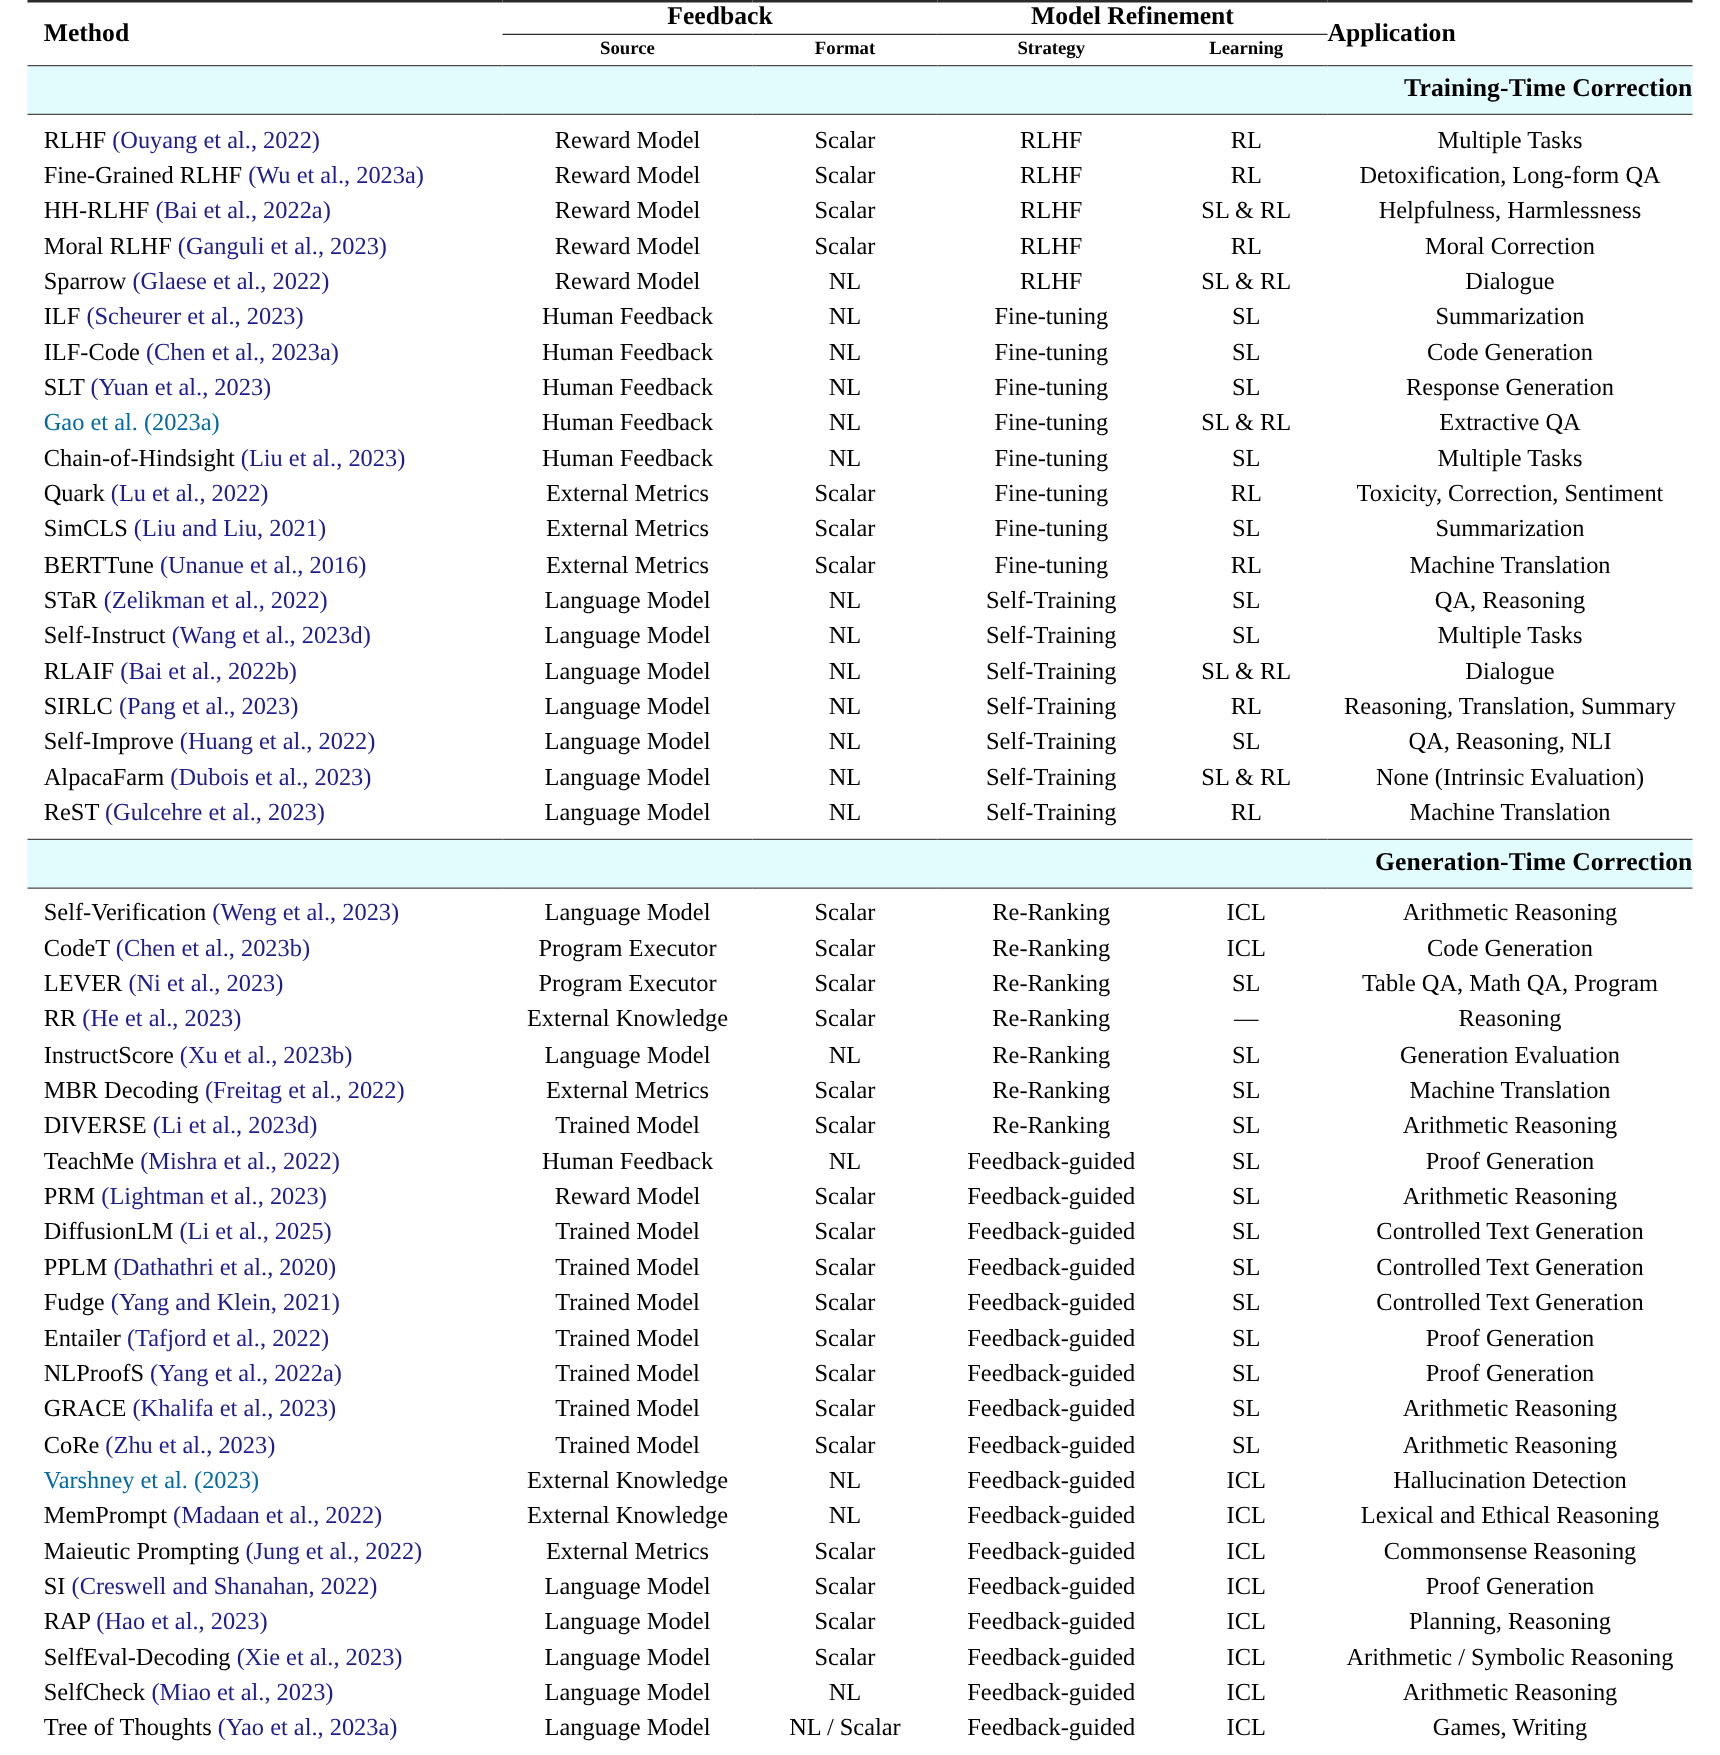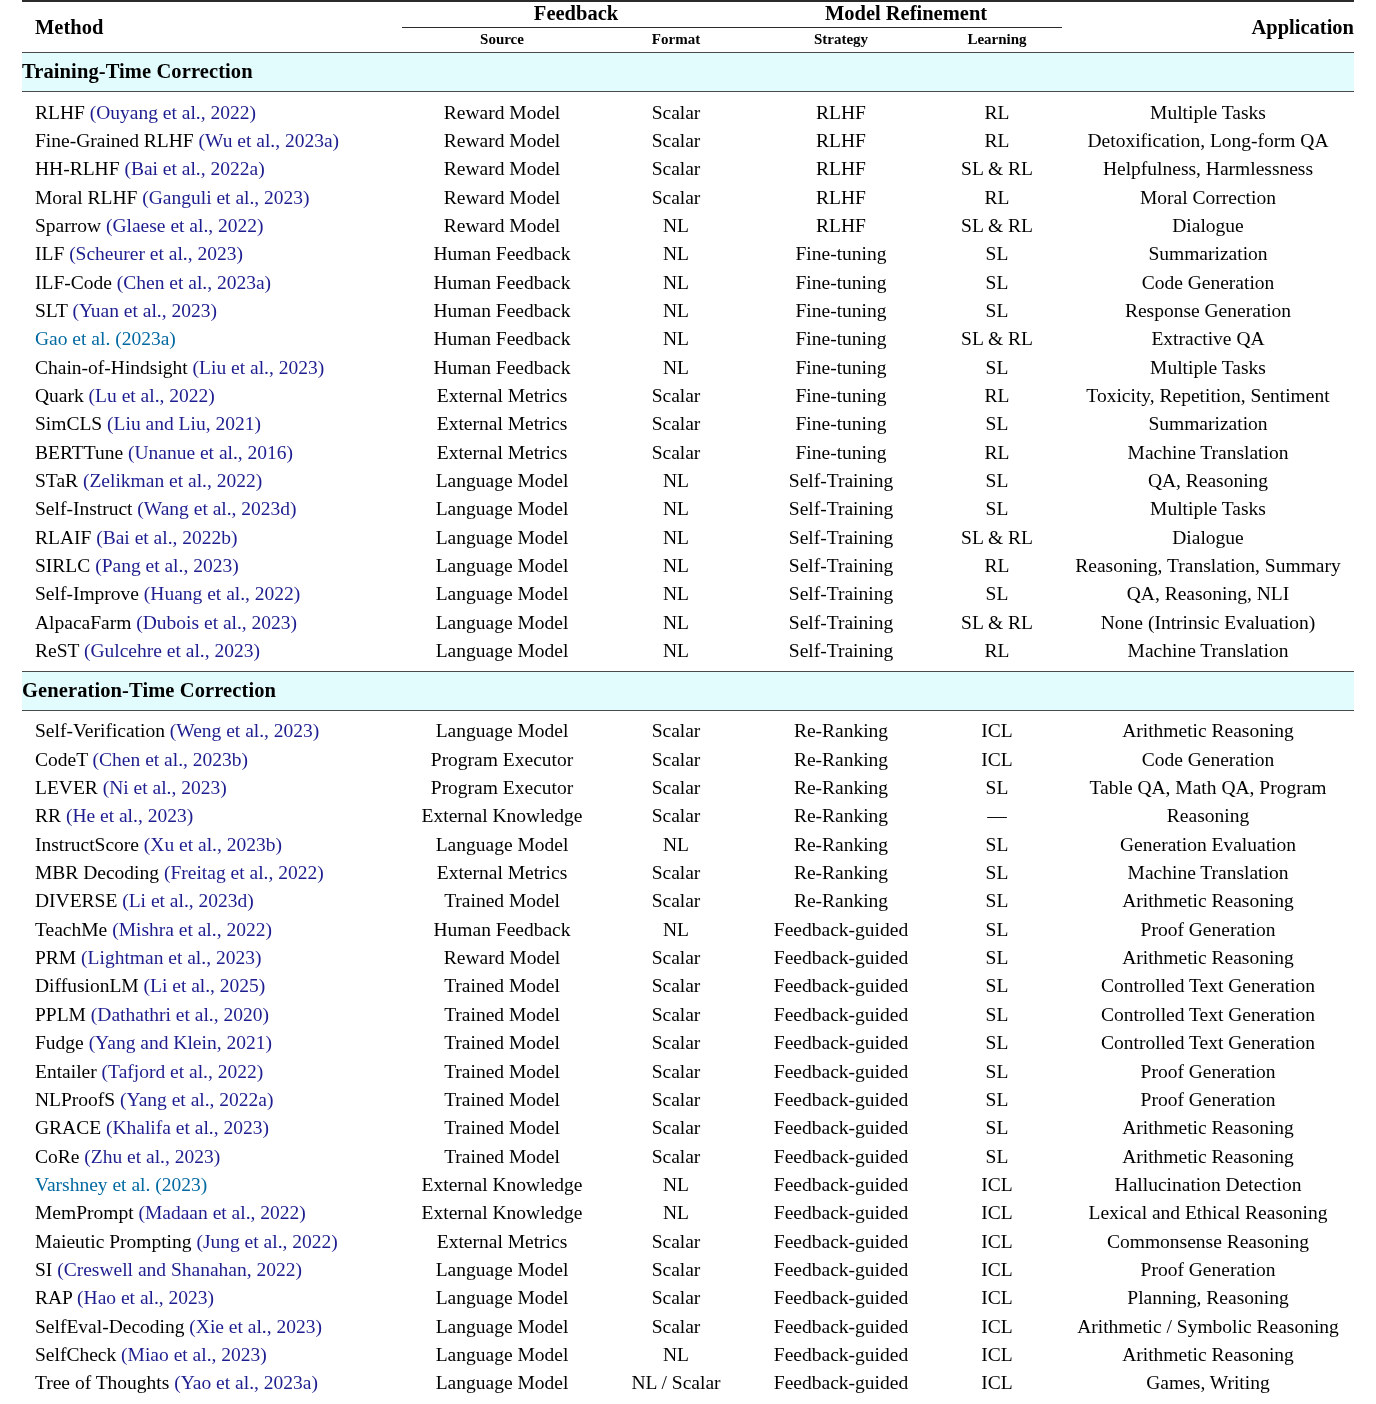--- a/index.html
+++ b/index.html
@@ -66,34 +66,34 @@
   }
   th.group-line {
     border-bottom: 1.4px solid #2b2b2b;
   }
   th.method-head {
     text-align: left;
     padding-left: 13px;
     vertical-align: middle;
   }
   th.app-head {
-    text-align: right;
+    text-align: left;
     vertical-align: middle;
   }
   th.sub {
     text-align: center;
     padding-top: 3px;
     padding-bottom: 4px;
     font-size: 15px;
   }
 
   
   tr.section-row > td {
     background: #e2fbfc;
-    text-align: left;
+    text-align: right;
     font-weight: bold;
     font-size: 20.5px;
     padding: 7px 0 8px 0;
     letter-spacing: 0.1px;
   }
 
   
   td.cell {
     padding: 1.5px 0;
     font-size: 19.5px;
@@ -238,21 +238,21 @@
           <td class="cell">Fine-tuning</td>
           <td class="cell">SL</td>
           <td class="cell">Multiple Tasks</td>
         </tr>
         <tr>
           <td class="cell method"><span>Quark </span><span class="cite">(Lu et al., 2022)</span></td>
           <td class="cell">External Metrics</td>
           <td class="cell">Scalar</td>
           <td class="cell">Fine-tuning</td>
           <td class="cell">RL</td>
-          <td class="cell">Toxicity, Repetition, Sentiment</td>
+          <td class="cell">Toxicity, Correction, Sentiment</td>
         </tr>
         <tr>
           <td class="cell method"><span>SimCLS </span><span class="cite">(Liu and Liu, 2021)</span></td>
           <td class="cell">External Metrics</td>
           <td class="cell">Scalar</td>
           <td class="cell">Fine-tuning</td>
           <td class="cell">SL</td>
           <td class="cell">Summarization</td>
         </tr>
         <tr>

